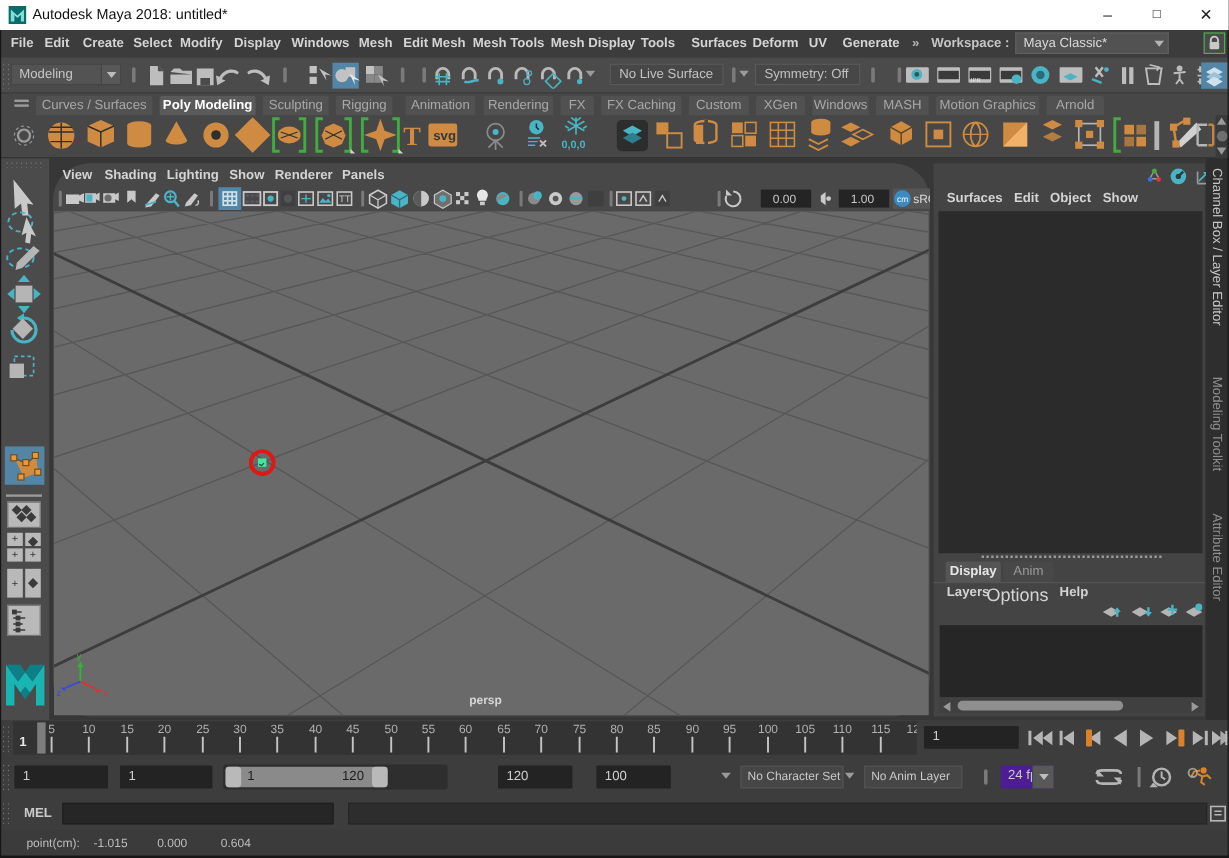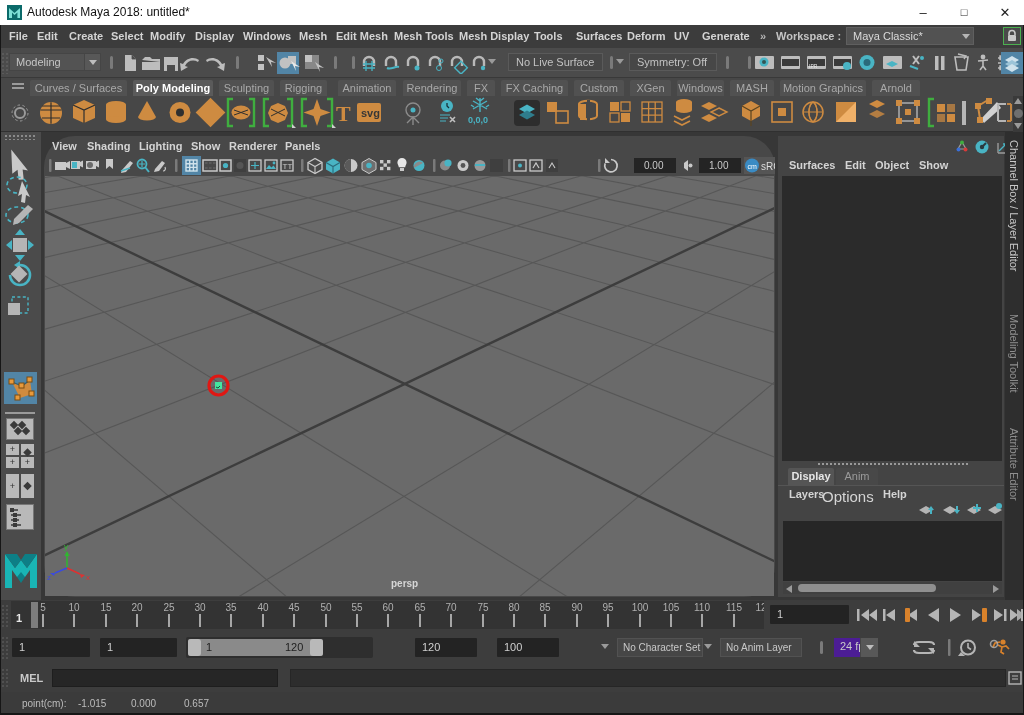--- a/index.html
+++ b/index.html
@@ -695,17 +695,17 @@
   <div class="abs" style="left:290px;top:4px;width:716px;height:18px;background:#2d2d2d;border:1px solid #262626"></div>
   <svg class="abs" style="left:1008px;top:6px" width="14" height="14" viewBox="0 0 14 14">
     <rect x="1" y="1" width="12" height="12" fill="none" stroke="#b5b5b5" stroke-width="1.4"></rect>
     <path d="M4 5h6M4 8h6" stroke="#b5b5b5" stroke-width="1.2"></path>
   </svg>
 </div>
 <div id="helpline" class="abs">
   <span class="abs" style="left:22px;top:6px">point(cm):</span>
   <span class="abs" style="left:78px;top:6px">-1.015</span>
   <span class="abs" style="left:131px;top:6px">0.000</span>
-  <span class="abs" style="left:184px;top:6px">0.657</span>
+  <span class="abs" style="left:184px;top:6px">0.604</span>
 </div>
 <div class="abs" style="left:0;top:25px;width:1px;height:690px;background:#161616"></div>
 <div class="abs" style="left:1023px;top:25px;width:1px;height:690px;background:#161616"></div>
 <div class="abs" style="left:0;top:713px;width:1024px;height:2px;background:#161616"></div>
 
 </body></html>

